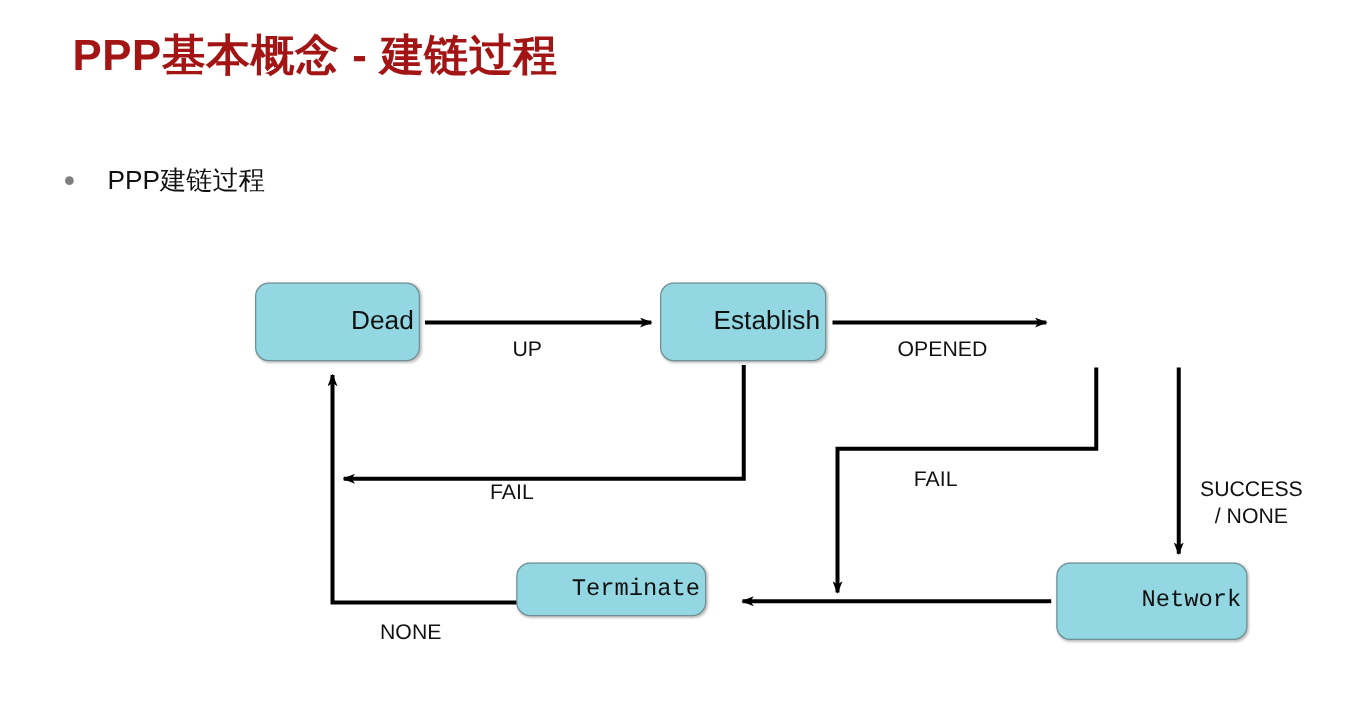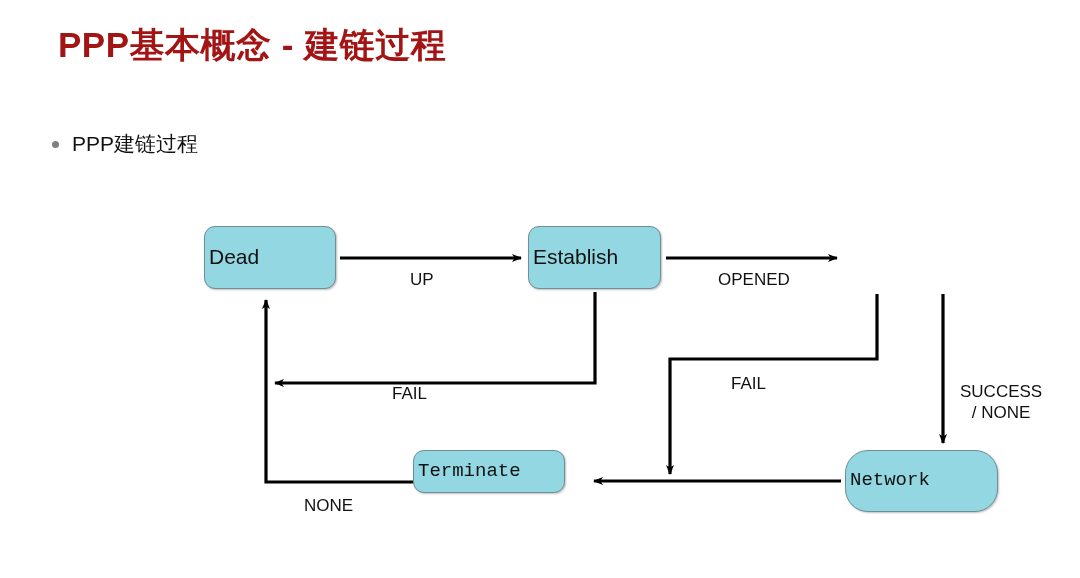--- a/index.html
+++ b/index.html
@@ -30,21 +30,21 @@
     letter-spacing: 0.5px;
     white-space: nowrap;
     line-height: 1.2;
   }
   #bullet-row {
     position: absolute;
     left: 52px;
     top: 130px;
     display: flex;
     align-items: center;
-    gap: 13px;
+    gap: 27px;
   }
   #bullet-dot {
     width: 7px;
     height: 7px;
     border-radius: 50%;
     background: #808080;
     flex: 0 0 auto;
   }
   #bullet-text {
     font-size: 21px;
@@ -59,37 +59,37 @@
     height: 578px;
   }
   .node {
     position: absolute;
     background: #92D7E2;
     border: 1px solid #6e8f96;
     border-radius: 11px;
     box-sizing: border-box;
     display: flex;
     align-items: center;
-    justify-content: flex-start;
+    justify-content: flex-end;
     text-align: center;
     box-shadow: 1px 1px 2px rgba(0,0,0,0.25);
   }
   .node-label {
     color: #111111;
     line-height: 1.15;
     padding: 0 4px;
   }
   .label-sans { font-family: "Liberation Sans", sans-serif; font-size: 21px; }
   .label-mono { font-family: "Liberation Mono", monospace; font-size: 19px; }
 
   #node-dead      { left: 204px; top: 226px; width: 132px; height: 63px; }
   #node-establish { left: 528px; top: 226px; width: 133px; height: 63px; }
   #node-authenticate { left: 844px; top: 225px; width: 156px; height: 66px; }
   #node-terminate { left: 413px; top: 450px; width: 152px; height: 43px; }
-  #node-network   { left: 845px; top: 450px; width: 153px; height: 62px; border-radius: 23px; }
+  #node-network   { left: 845px; top: 450px; width: 153px; height: 62px; }
 
   .edge-label {
     position: absolute;
     font-family: "Liberation Sans", sans-serif;
     font-size: 17px;
     color: #111111;
     white-space: nowrap;
     line-height: 1.22;
     margin-top: 48px;
   }

